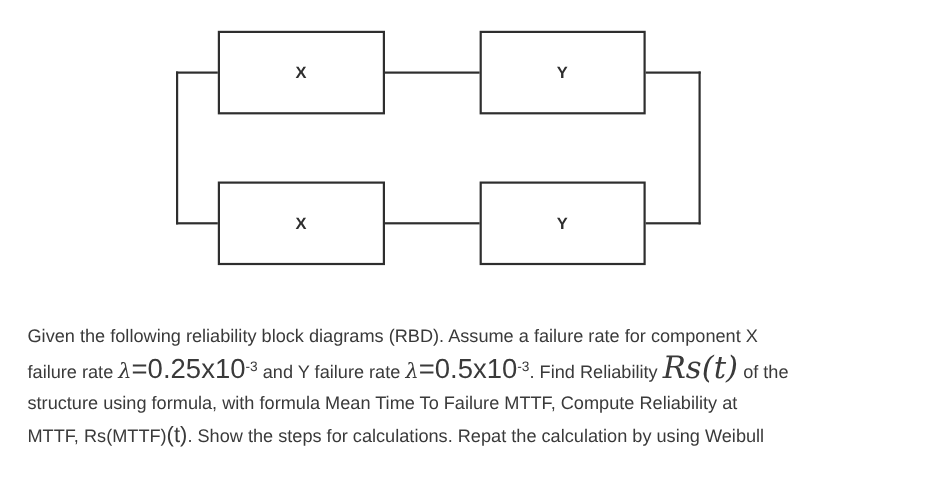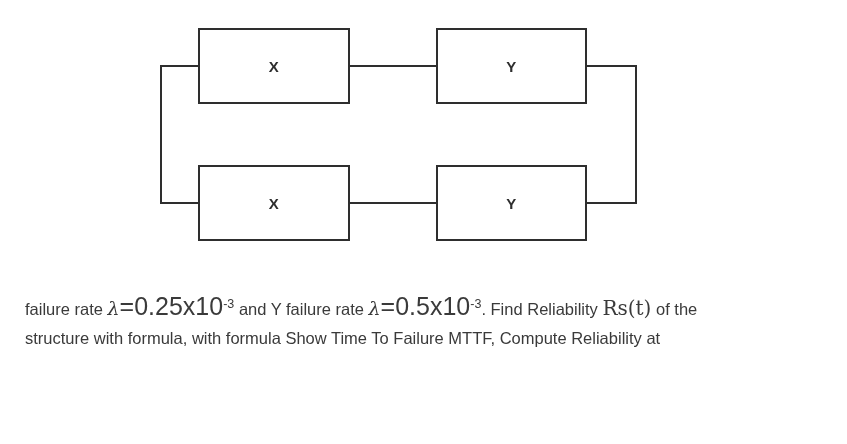--- a/index.html
+++ b/index.html
@@ -44,21 +44,22 @@
   .seg-normal { font-size: 16.5px; }
   .seg-lambda {
     font-family: "DejaVu Serif", serif;
     font-style: italic;
     font-size: 19px;
   }
   .seg-mathsans { font-size: 25px; }
   .seg-sup { font-size: 12.5px; vertical-align: 7px; line-height: 0; }
   .seg-mathserif {
     font-family: "DejaVu Serif", serif;
-    font-size: 20px;
+    font-style: italic;
+    font-size: 28px;
   }
   .seg-bigsans { font-size: 20px; }
 </style>
 </head>
 <body>
 
 <div class="canvas">
 
   <div class="diagram">
 
@@ -83,25 +84,31 @@
     <div class="block" style="left:198px; top:165px; width:152px; height:76px;">
       <span class="block-label">X</span>
     </div>
     <div class="block" style="left:436px; top:165px; width:151px; height:76px;">
       <span class="block-label">Y</span>
     </div>
   </div>
 
   <div class="problem">
 
+    <div class="pline">
+      <span class="seg-normal">Given the following reliability block diagrams (RBD). Assume a failure rate for component X</span>
+    </div>
 
     <div class="pline">
       <span class="seg-normal">failure rate </span><span class="seg-lambda">λ</span><span class="seg-mathsans">=0.25x10</span><span class="seg-sup">-3</span><span class="seg-normal"> and Y failure rate </span><span class="seg-lambda">λ</span><span class="seg-mathsans">=0.5x10</span><span class="seg-sup">-3</span><span class="seg-normal">. Find Reliability </span><span class="seg-mathserif">Rs(t)</span><span class="seg-normal"> of the</span>
     </div>
 
     <div class="pline">
-      <span class="seg-normal">structure with formula, with formula Show Time To Failure MTTF, Compute Reliability at</span>
+      <span class="seg-normal">structure using formula, with formula Mean Time To Failure MTTF, Compute Reliability at</span>
     </div>
 
+    <div class="pline">
+      <span class="seg-normal">MTTF, Rs(MTTF)</span><span class="seg-bigsans">(t)</span><span class="seg-normal">. Show the steps for calculations. Repat the calculation by using Weibull</span>
+    </div>
 
 
   </div>
 </div>
 
 </body></html>

